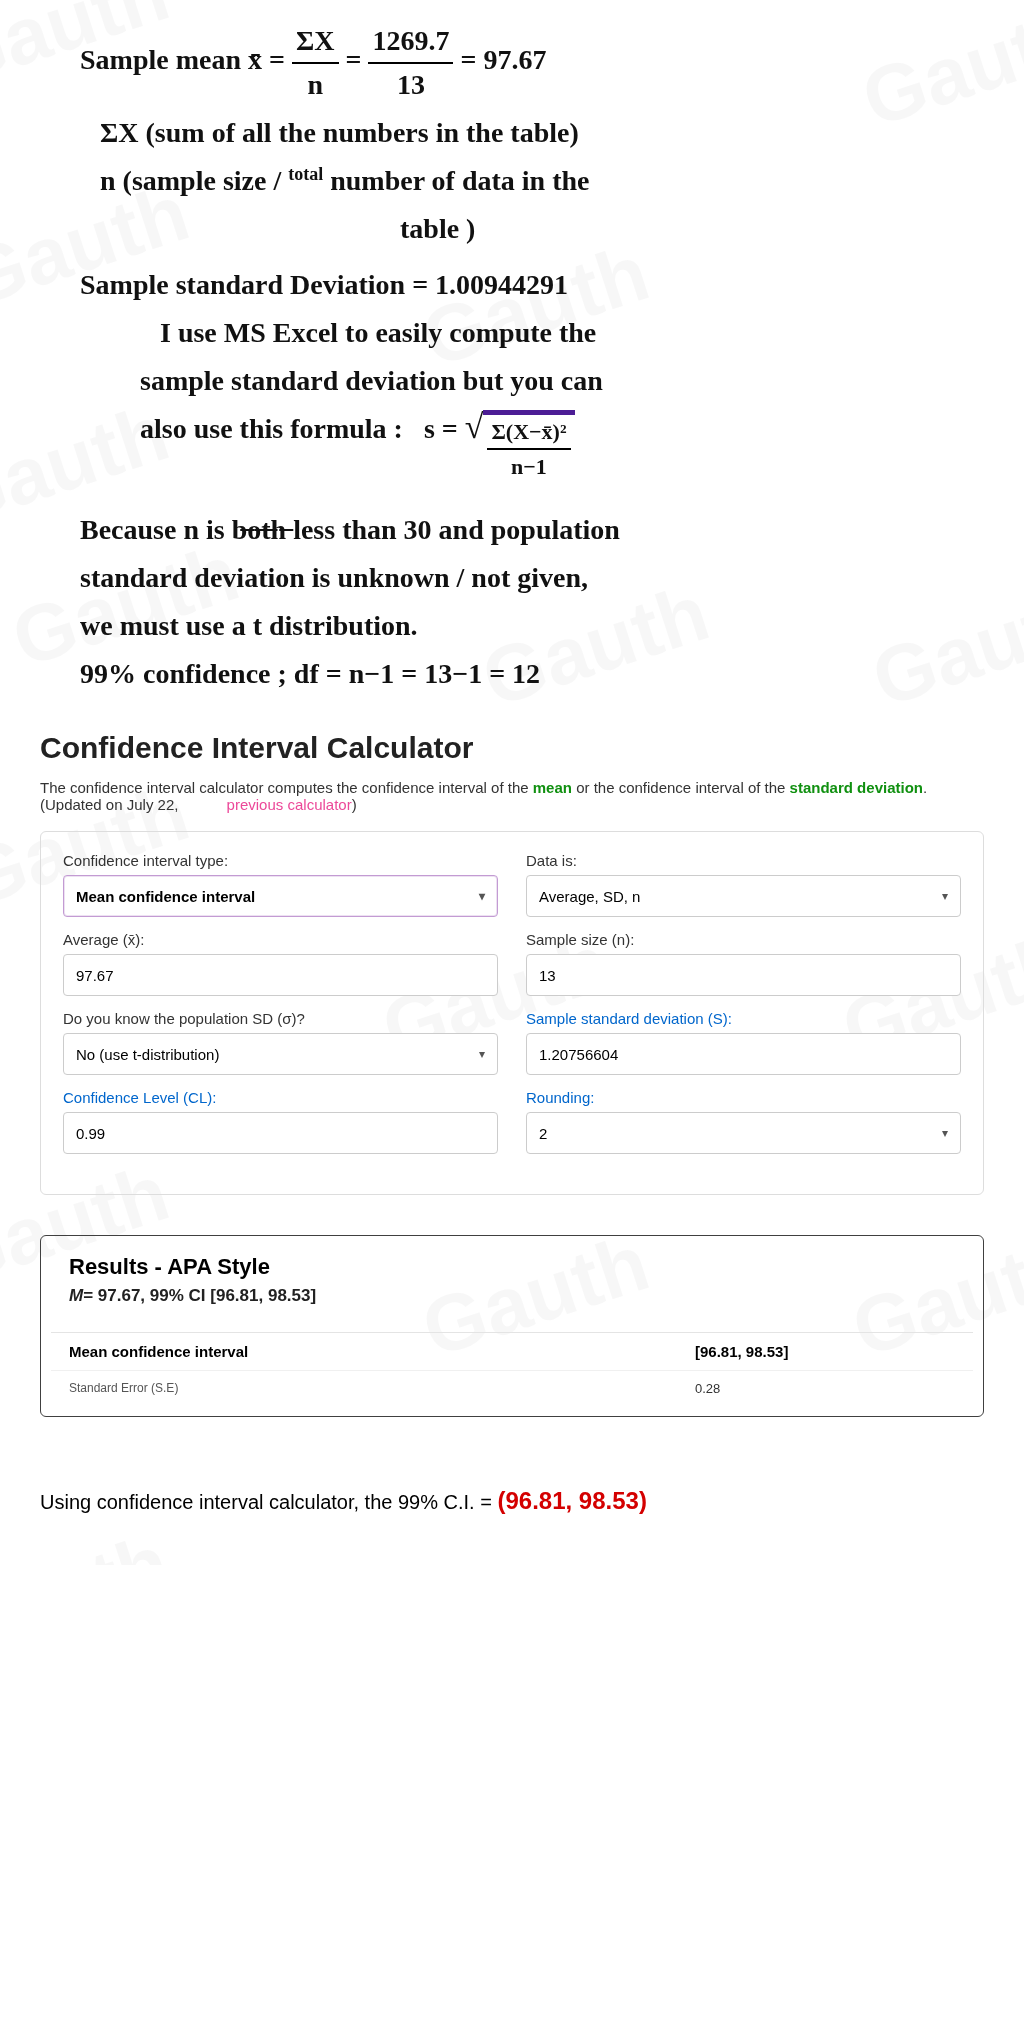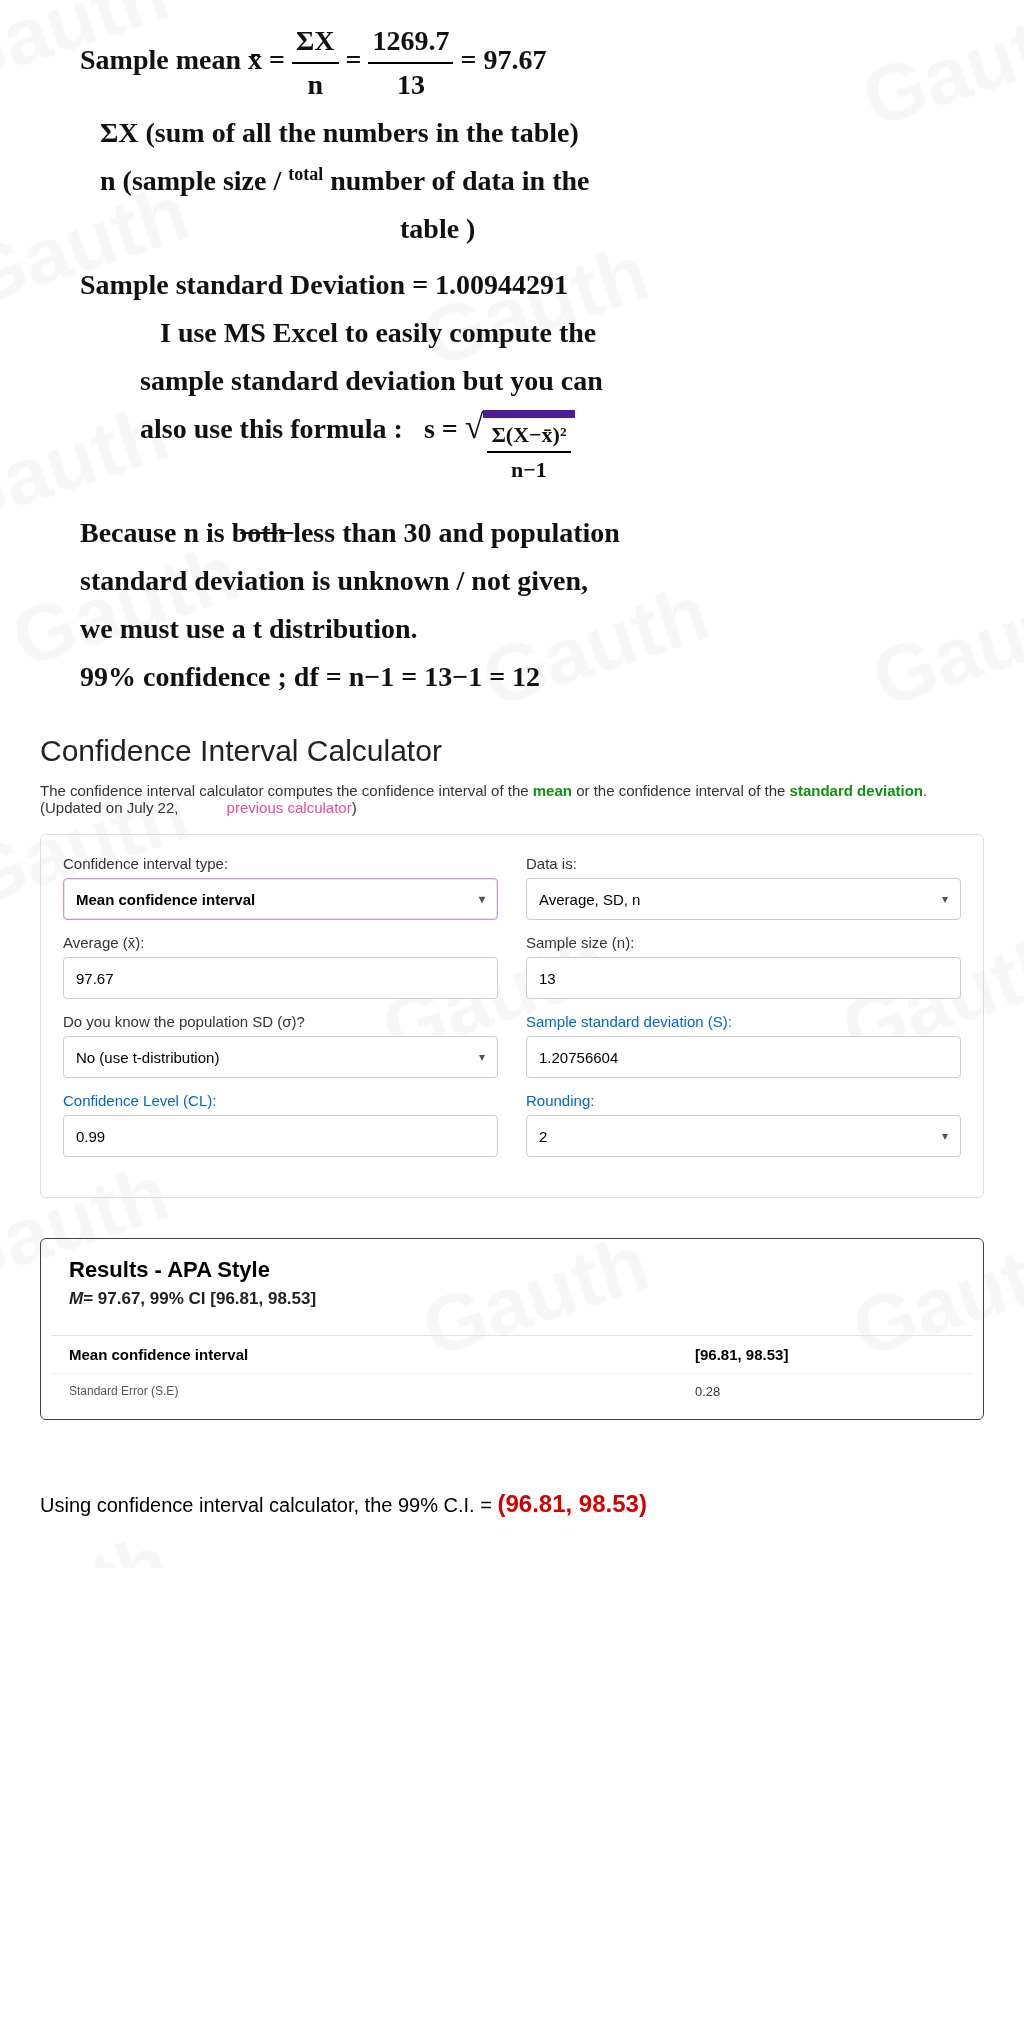--- a/index.html
+++ b/index.html
@@ -37,27 +37,27 @@
   .hw-line { margin-bottom: 6px; }
   .frac {
     display: inline-block;
     vertical-align: middle;
     text-align: center;
   }
   .frac .num { display:block; border-bottom: 2px solid #000; padding: 0 4px; }
   .frac .den { display:block; padding: 0 4px; }
   .sqrt { display:inline-flex; align-items:stretch; }
   .sqrt-sym { font-size: 34px; line-height:1; }
-  .sqrt-body { border-top: 8px solid #4c1d95; padding: 0 4px; }
+  .sqrt-body { border-top: 5px solid #4c1d95; padding: 0 4px; }
   .calc-section {
     padding: 20px 40px 40px 40px;
   }
   h2.calc-title {
     font-size: 30px;
-    font-weight: 400;
+    font-weight: 700;
     margin-bottom: 14px;
     color: #222;
   }
   .calc-desc {
     font-size: 15px;
     color: #333;
     margin-bottom: 4px;
   }
   .green-bold { color: #109010; font-weight: 700; }
   .link { color: #ec4899; margin-left: 44px; }

